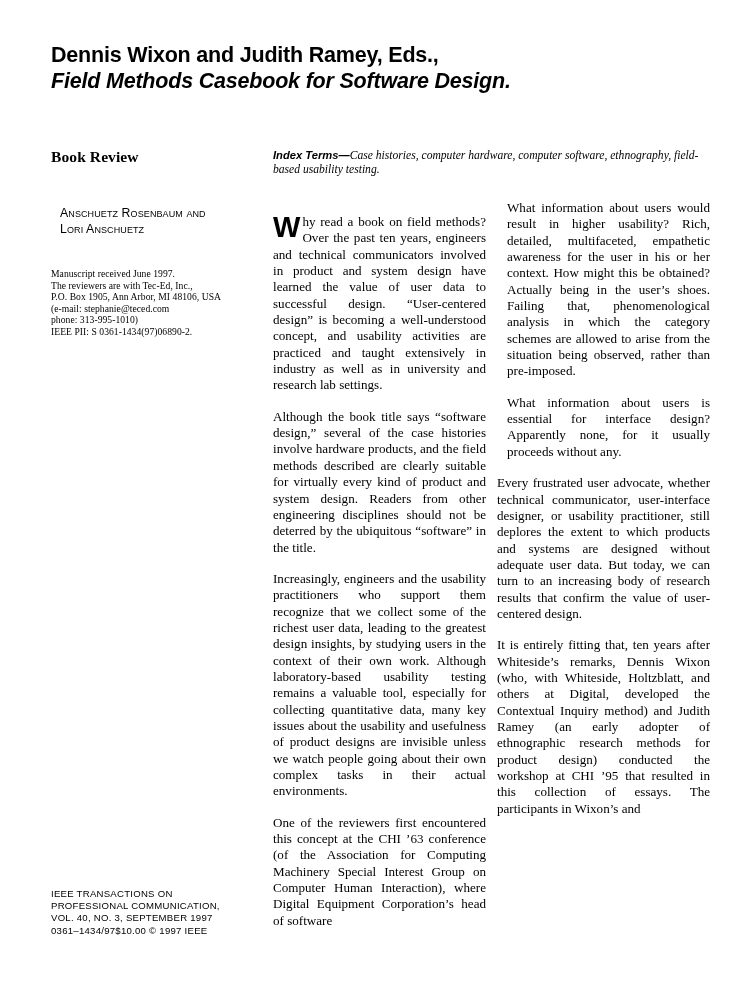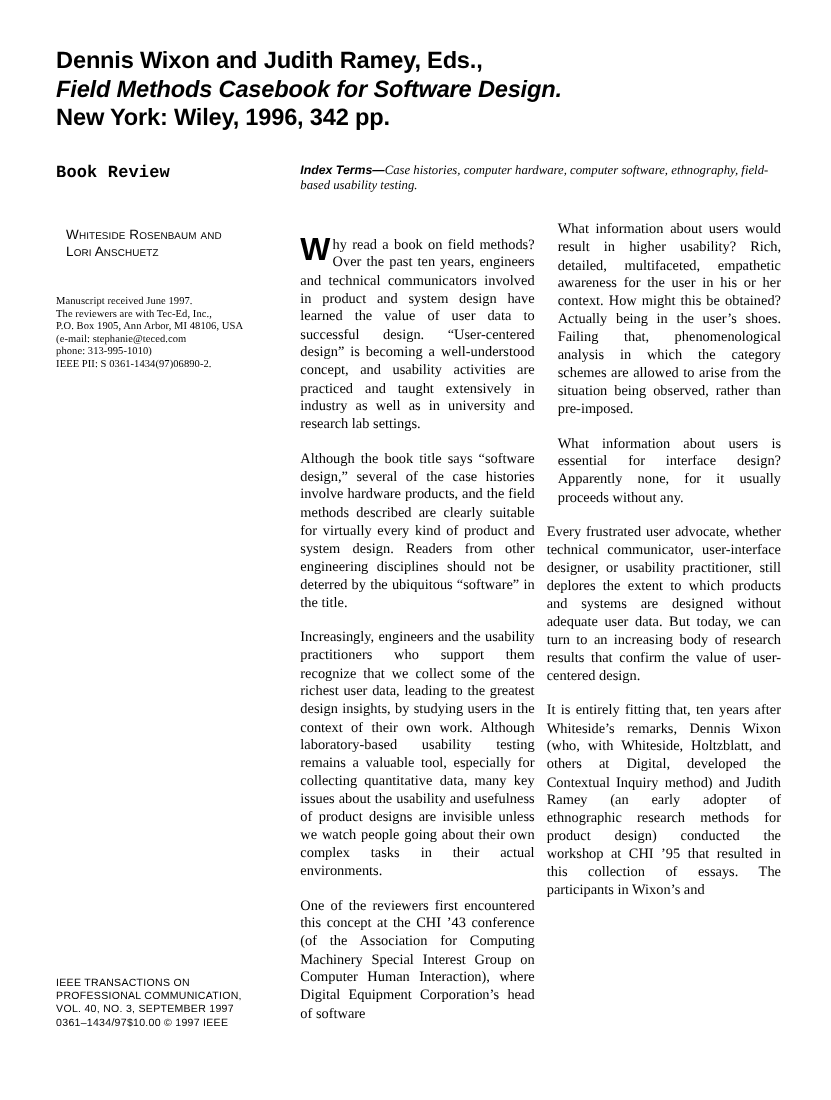--- a/index.html
+++ b/index.html
@@ -44,21 +44,21 @@
   }
 
   
   .leftcol {
     position: absolute;
     left: 51px;
     top: 148px;
     width: 205px;
   }
   .book-review-head {
-    font-family: Liberation Mono, monospace;
+    font-family: Liberation Serif, serif;
     font-size: 15.5px;
     font-weight: bold;
     letter-spacing: 0.1px;
     margin: 0 0 40px 0;
   }
   .reviewed-by {
     font-family: "Liberation Sans", sans-serif;
     font-style: italic;
     font-weight: bold;
     font-size: 12.5px;
@@ -159,46 +159,45 @@
   .quote-block p:last-child { margin-bottom: 0; }
 </style>
 </head>
 <body>
 
 <div class="page">
 
   <div class="titleblock">
     <div class="title-line">Dennis Wixon and Judith Ramey, Eds.,</div>
     <div class="title-line italic">Field Methods Casebook for Software Design.</div>
-    <div class="title-line">New York: Wiley, 1996, 342 pp.</div>
   </div>
 
   <div class="leftcol">
     <div class="book-review-head">Book Review</div>
-    <div class="reviewer-names">Whiteside Rosenbaum and</div>
+    <div class="reviewer-names">Anschuetz Rosenbaum and</div>
     <div class="reviewer-names">Lori Anschuetz</div>
     <div class="manuscript-note">
       <div>Manuscript received June 1997.</div>
       <div>The reviewers are with Tec-Ed, Inc.,</div>
       <div>P.O. Box 1905, Ann Arbor, MI 48106, USA</div>
       <div>(e-mail: stephanie@teced.com</div>
       <div>phone: 313-995-1010)</div>
       <div>IEEE PII: S 0361-1434(97)06890-2.</div>
     </div>
   </div>
 
   <div class="index-terms">
     <span class="it-label">Index Terms—</span><span>Case histories, computer hardware, computer software, ethnography, field-based usability testing.</span>
   </div>
 
   <div class="bodycol col-mid">
     <p class="dropcap-para">Why read a book on field methods? Over the past ten years, engineers and technical communicators involved in product and system design have learned the value of user data to successful design. “User-centered design” is becoming a well-understood concept, and usability activities are practiced and taught extensively in industry as well as in university and research lab settings.</p>
     <p>Although the book title says “software design,” several of the case histories involve hardware products, and the field methods described are clearly suitable for virtually every kind of product and system design. Readers from other engineering disciplines should not be deterred by the ubiquitous “software” in the title.</p>
     <p>Increasingly, engineers and the usability practitioners who support them recognize that we collect some of the richest user data, leading to the greatest design insights, by studying users in the context of their own work. Although laboratory-based usability testing remains a valuable tool, especially for collecting quantitative data, many key issues about the usability and usefulness of product designs are invisible unless we watch people going about their own complex tasks in their actual environments.</p>
-    <p>One of the reviewers first encountered this concept at the CHI ’43 conference (of the Association for Computing Machinery Special Interest Group on Computer Human Interaction), where Digital Equipment Corporation’s head of software</p>
+    <p>One of the reviewers first encountered this concept at the CHI ’63 conference (of the Association for Computing Machinery Special Interest Group on Computer Human Interaction), where Digital Equipment Corporation’s head of software</p>
   </div>
 
   <div class="bodycol col-right">
     <div class="quote-block">
       <p>What information about users would result in higher usability? Rich, detailed, multifaceted, empathetic awareness for the user in his or her context. How might this be obtained? Actually being in the user’s shoes. Failing that, phenomenological analysis in which the category schemes are allowed to arise from the situation being observed, rather than pre-imposed.</p>
       <p>What information about users is essential for interface design? Apparently none, for it usually proceeds without any.</p>
     </div>
     <p>Every frustrated user advocate, whether technical communicator, user-interface designer, or usability practitioner, still deplores the extent to which products and systems are designed without adequate user data. But today, we can turn to an increasing body of research results that confirm the value of user-centered design.</p>
     <p>It is entirely fitting that, ten years after Whiteside’s remarks, Dennis Wixon (who, with Whiteside, Holtzblatt, and others at Digital, developed the Contextual Inquiry method) and Judith Ramey (an early adopter of ethnographic research methods for product design) conducted the workshop at CHI ’95 that resulted in this collection of essays. The participants in Wixon’s and</p>
   </div>

